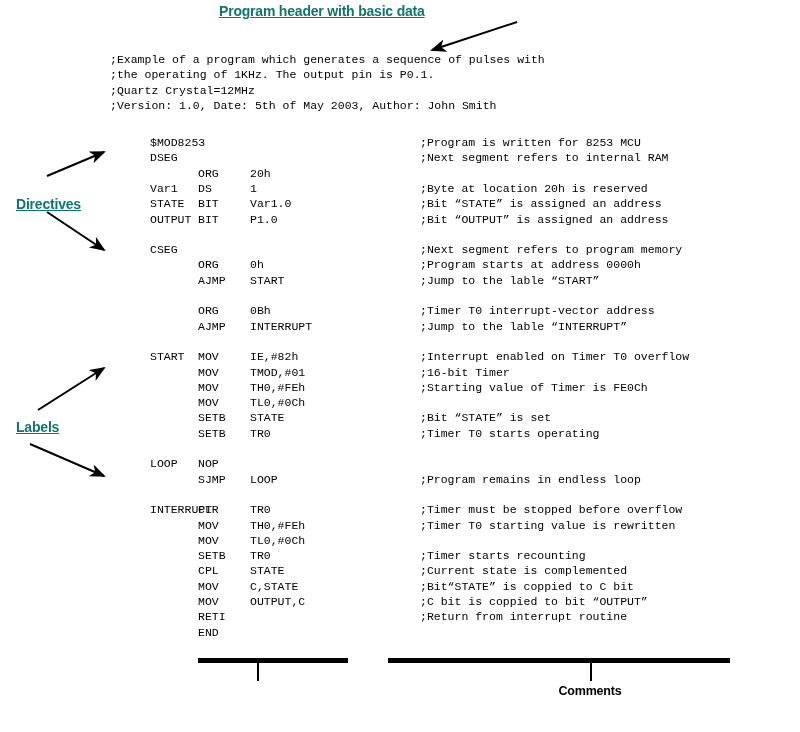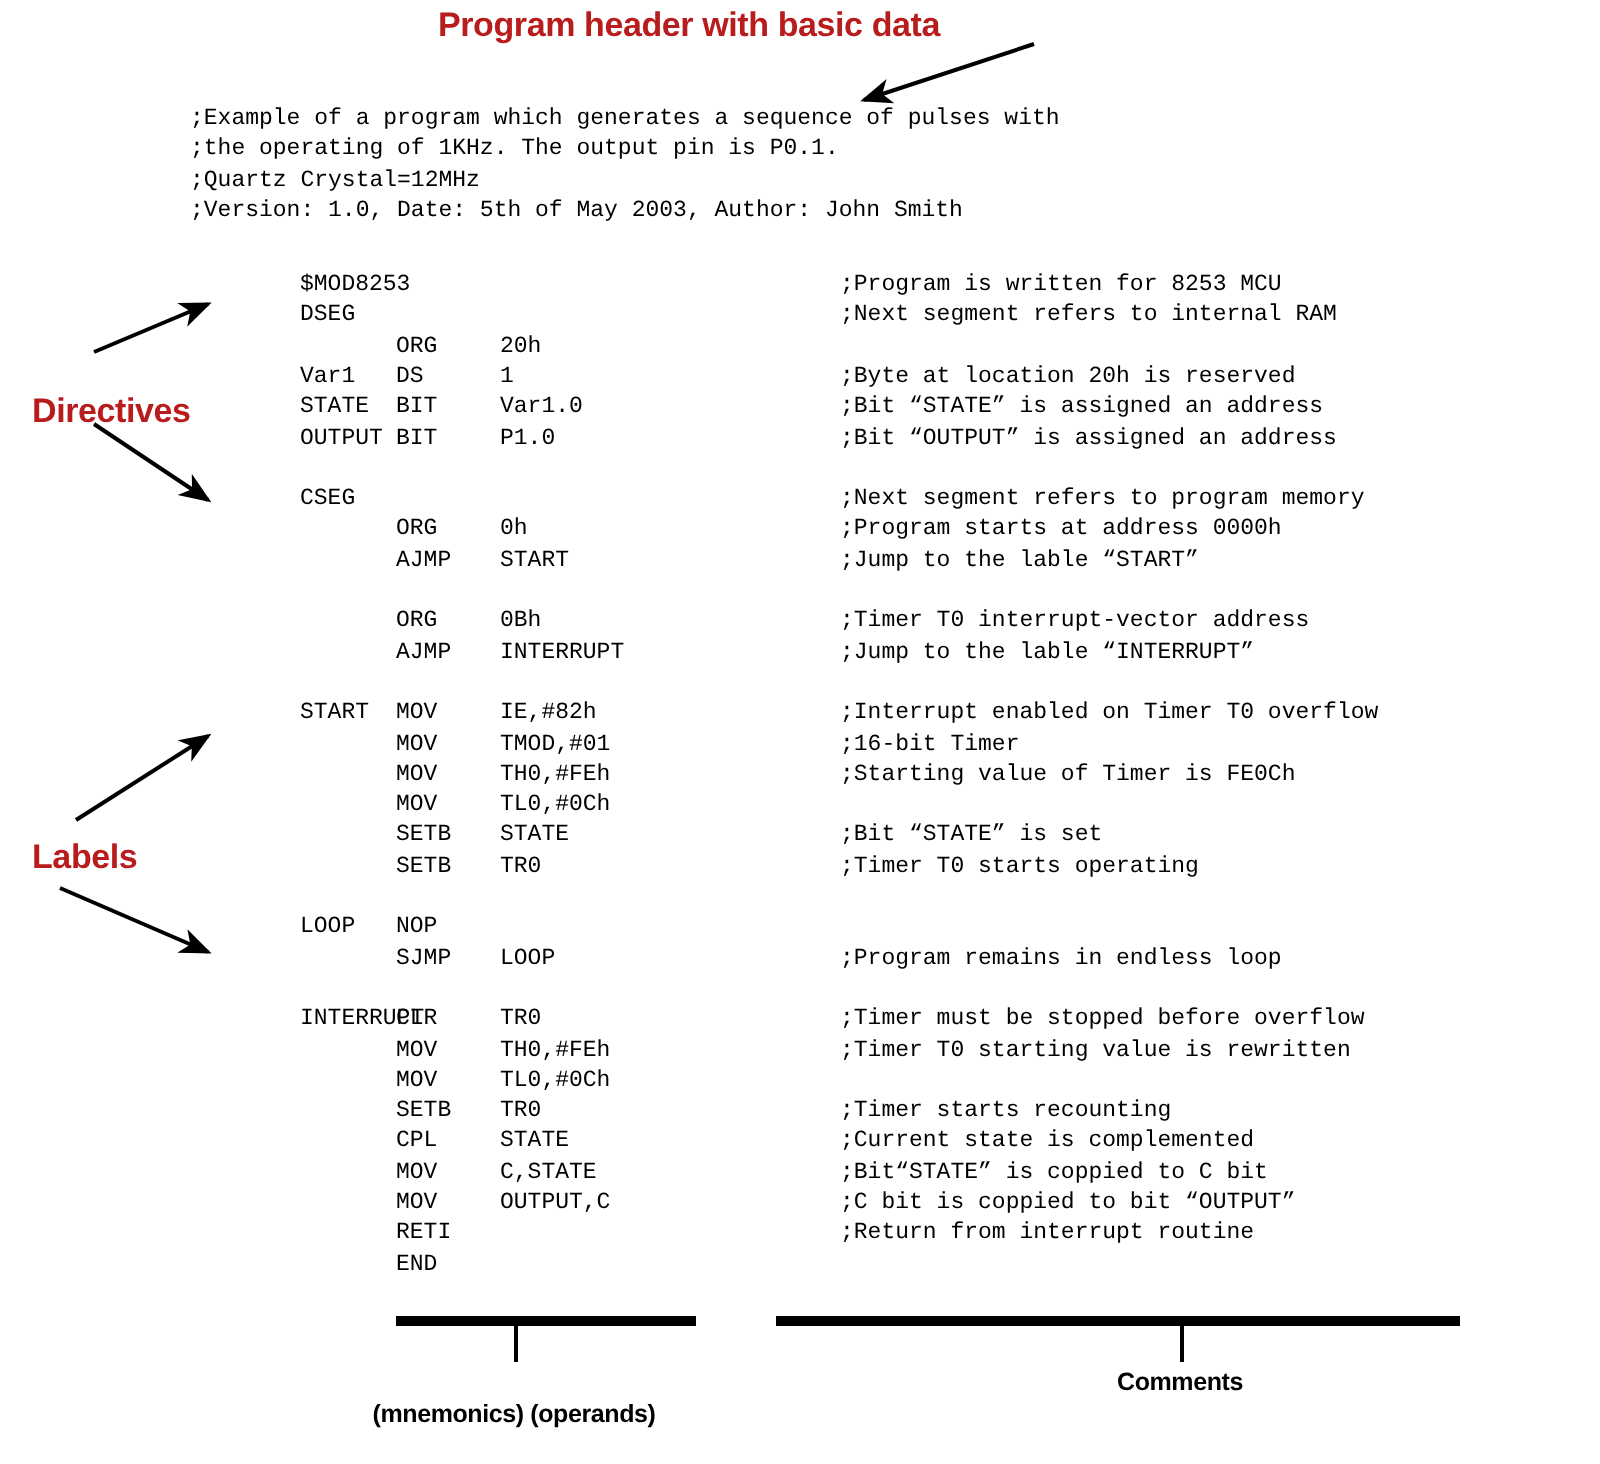--- a/index.html
+++ b/index.html
@@ -30,31 +30,32 @@
     line-height: 15px;
     white-space: pre;
     font-family: "Liberation Mono", "DejaVu Sans Mono", monospace;
     font-size: 11.5px;
     color: #000000;
   }
   .col-label   { position: absolute; left: 110px; margin-left: 40px; }
   .col-mnem    { position: absolute; left: 198px; }
   .col-oper    { position: absolute; left: 250px; }
   .col-comment { position: absolute; left: 420px; }
-  .col-header  { position: absolute; left: 95px; }
+  .col-header  { position: absolute; left: 110px; }
 
   
   .callout {
     position: absolute;
     font-family: "Liberation Sans", sans-serif;
-    font-size: 17px;
+    font-size: 14px;
     font-weight: bold;
-    color: #b91c1c;
+    color: #0f766e;
     white-space: nowrap;
     letter-spacing: -0.2px;
+    text-decoration: underline;
   }
   .caption {
     position: absolute;
     font-family: "Liberation Sans", sans-serif;
     font-size: 12.5px;
     font-weight: bold;
     color: #000000;
     white-space: nowrap;
     text-align: center;
     letter-spacing: -0.2px;
@@ -152,19 +153,18 @@
         <div class="code-line" style="top: 578.7px;"><span class="col-mnem">MOV</span><span class="col-oper">C,STATE</span><span class="col-comment">;Bit“STATE” is coppied to C bit</span></div>
         <div class="code-line" style="top: 594px;"><span class="col-mnem">MOV</span><span class="col-oper">OUTPUT,C</span><span class="col-comment">;C bit is coppied to bit “OUTPUT”</span></div>
         <div class="code-line" style="top: 609.3px;"><span class="col-mnem">RETI</span><span class="col-comment">;Return from interrupt routine</span></div>
         <div class="code-line" style="top: 624.6px;"><span class="col-mnem">END</span></div>
       </div>
 
   </div>
 
   <div class="bar" style="left:198px; top:658px; width:150px;"></div>
   <div class="tick" style="left:257px; top:663px; height:18px;"></div>
-  <div class="caption" style="left:157px; top:700px; width:200px;">(mnemonics) (operands)</div>
 
   <div class="bar" style="left:388px; top:658px; width:342px;"></div>
   <div class="tick" style="left:590px; top:663px; height:18px;"></div>
   <div class="caption" style="left:515px; top:684px; width:150px;">Comments</div>
 
 </div>
 
 </body></html>

